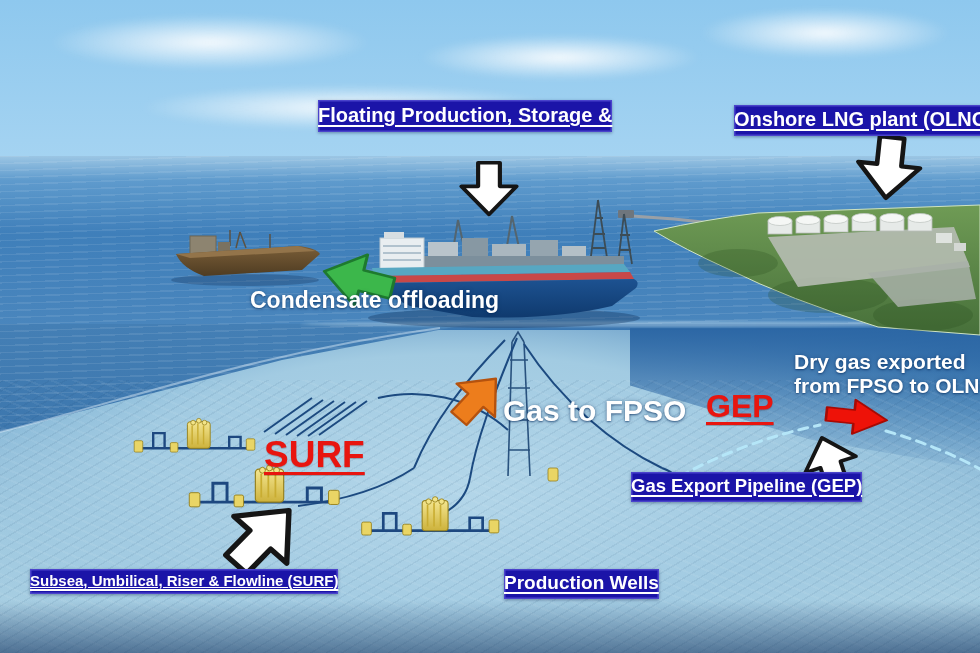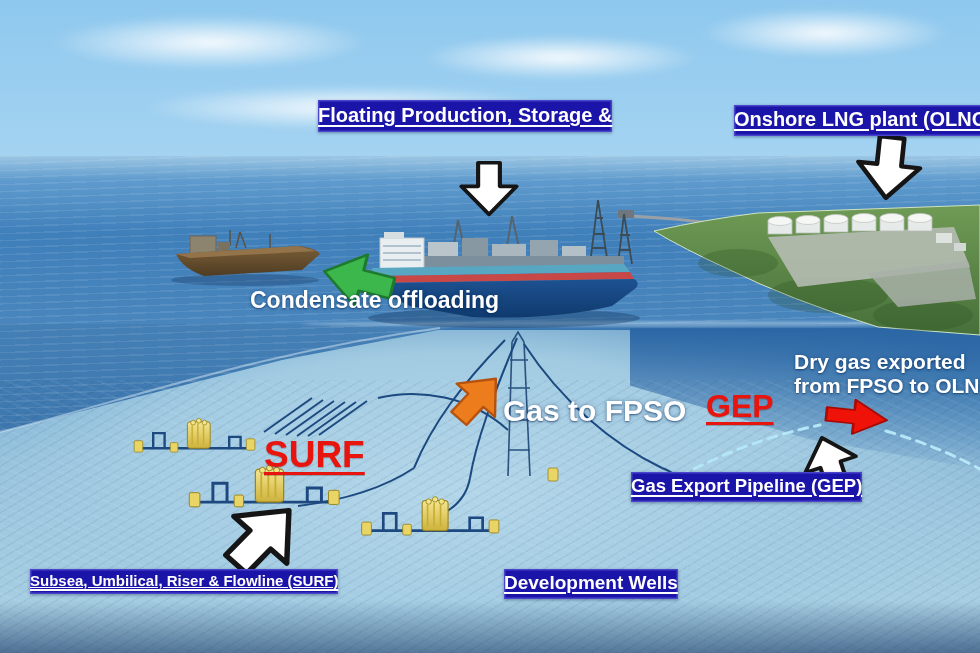--- a/index.html
+++ b/index.html
@@ -252,21 +252,21 @@
   <div class="bluebox" style="left:734px;top:105px;font-size:20px;">
     <span>Onshore LNG plant (OLNG)</span>
   </div>
   <div class="bluebox" style="left:631px;top:472px;font-size:18.5px;">
     <span>Gas Export Pipeline (GEP)</span>
   </div>
   <div class="bluebox" style="left:30px;top:569px;font-size:15px;text-decoration:underline;">
     <span>Subsea, Umbilical, Riser &amp; Flowline (SURF)</span>
   </div>
   <div class="bluebox" style="left:504px;top:569px;font-size:19px;">
-    <span>Development Wells</span>
+    <span>Production Wells</span>
   </div>
 
   <div class="redtext ul" style="left:706px;top:390px;font-size:32px;">GEP</div>
   <div class="redtext ul" style="left:264px;top:436px;font-size:37px;">SURF</div>
 
   <div class="whitetext" style="left:202px;top:287px;font-size:23px;margin-left:48px;">Condensate offloading</div>
   <div class="whitetext" style="left:503px;top:394px;font-size:30px;">Gas to FPSO</div>
   <div class="whitetext" style="left:794px;top:350px;font-size:21px;">
     <span style="display:block;">Dry gas exported</span>
     <span style="display:block;">from FPSO to OLNG</span>

